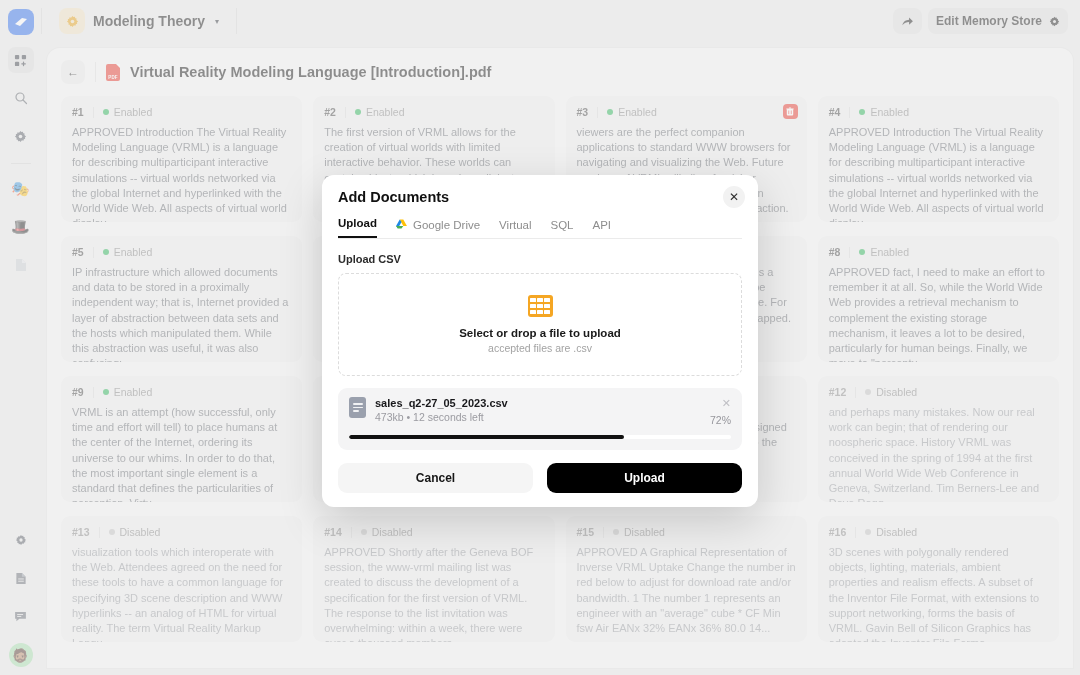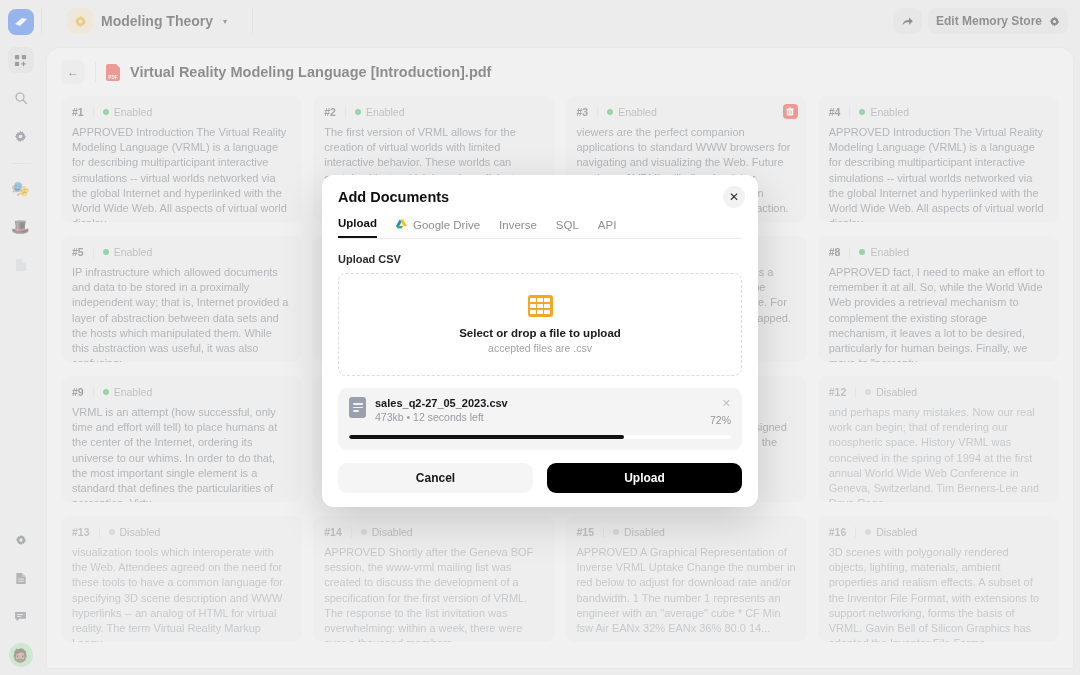--- a/index.html
+++ b/index.html
@@ -34,21 +34,21 @@
                  display: flex; flex-direction: column; align-items: center; }
   .rail-avatar {
     width: 24px; height: 24px; border-radius: 50%; margin-top: 14px;
     background: #a9e0b0; display:flex; align-items:center; justify-content:center;
     font-size: 13px; overflow: hidden;
   }
 
   
   .topbar {
     position: absolute; left: 41px; top: 0; right: 0; height: 42px;
-    display: flex; align-items: center; gap: 8px; background: #ebebeb;
+    display: flex; align-items: center; gap: 0; background: #ebebeb;
   }
   .topbar-div { width: 1px; height: 26px; background: #d8d8d8; }
   .proj {
     display: flex; align-items: center; gap: 8px; margin-left: 17px;
   }
   .proj-badge {
     width: 26px; height: 26px; border-radius: 8px; background: #f2e3c3;
     display: flex; align-items: center; justify-content: center; font-size: 14px;
   }
   .proj-name { font-size: 14px; font-weight: bold; color: #1b1b1b; }
@@ -509,21 +509,21 @@
       <div class="mtab">
         <span>
           <svg width="11" height="10" viewBox="0 0 14 12" aria-hidden="true">
             <path d="M4.7 0.4h4.6l4.6 8h-4.6z" fill="#ffc107"></path>
             <path d="M4.7 0.4L0.1 8.4l2.3 3.2 4.6-8z" fill="#1e88e5"></path>
             <path d="M0.1 8.4h9.2l-2.3 3.2H2.4z" fill="#4caf50"></path>
           </svg>
         </span>
         <span>Google Drive</span>
       </div>
-      <div class="mtab">Inverse</div>
+      <div class="mtab">Virtual</div>
       <div class="mtab">SQL</div>
       <div class="mtab">API</div>
     </div>
 
     <div class="sec-label">Upload CSV</div>
 
     <div class="drop">
       <div class="csv-ico">
         <span></span>
           <span></span>

